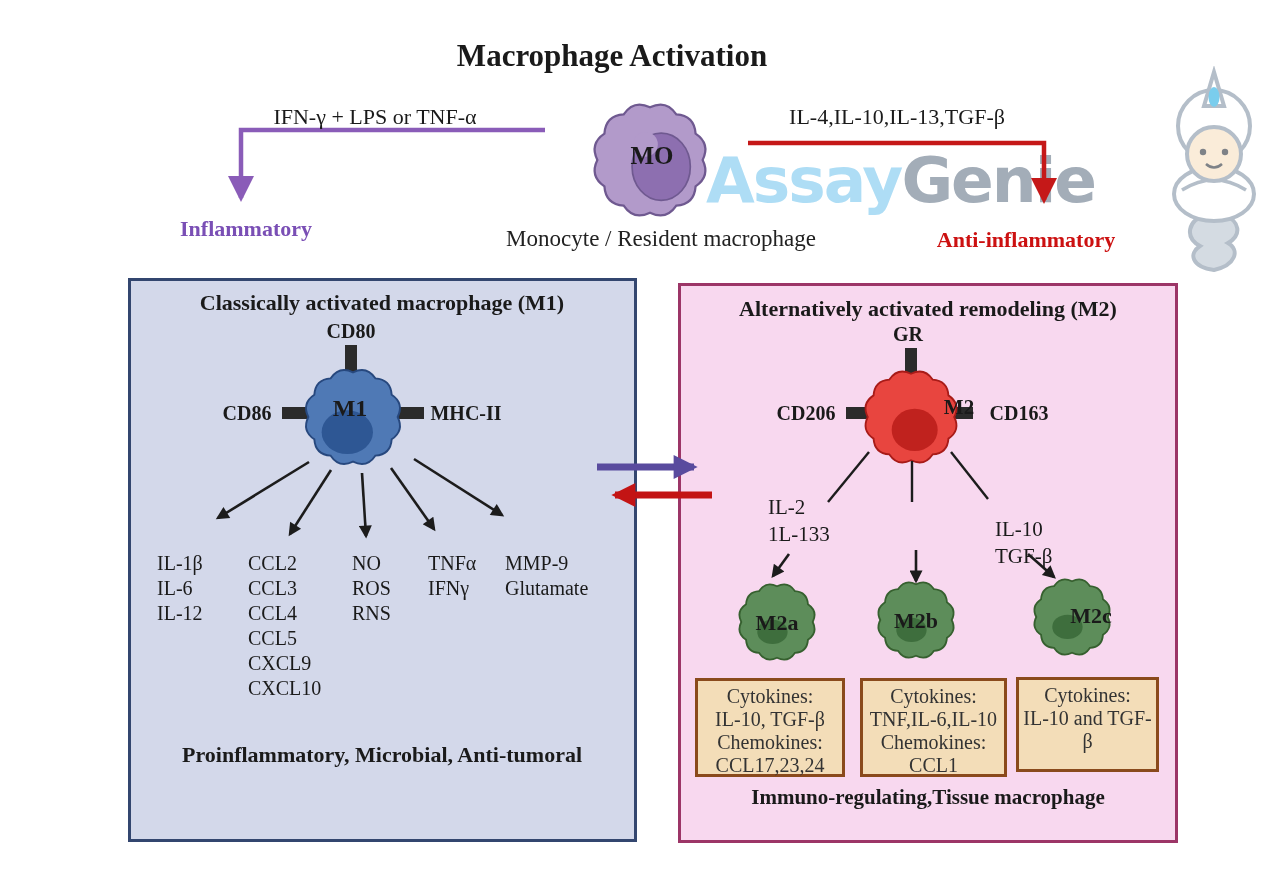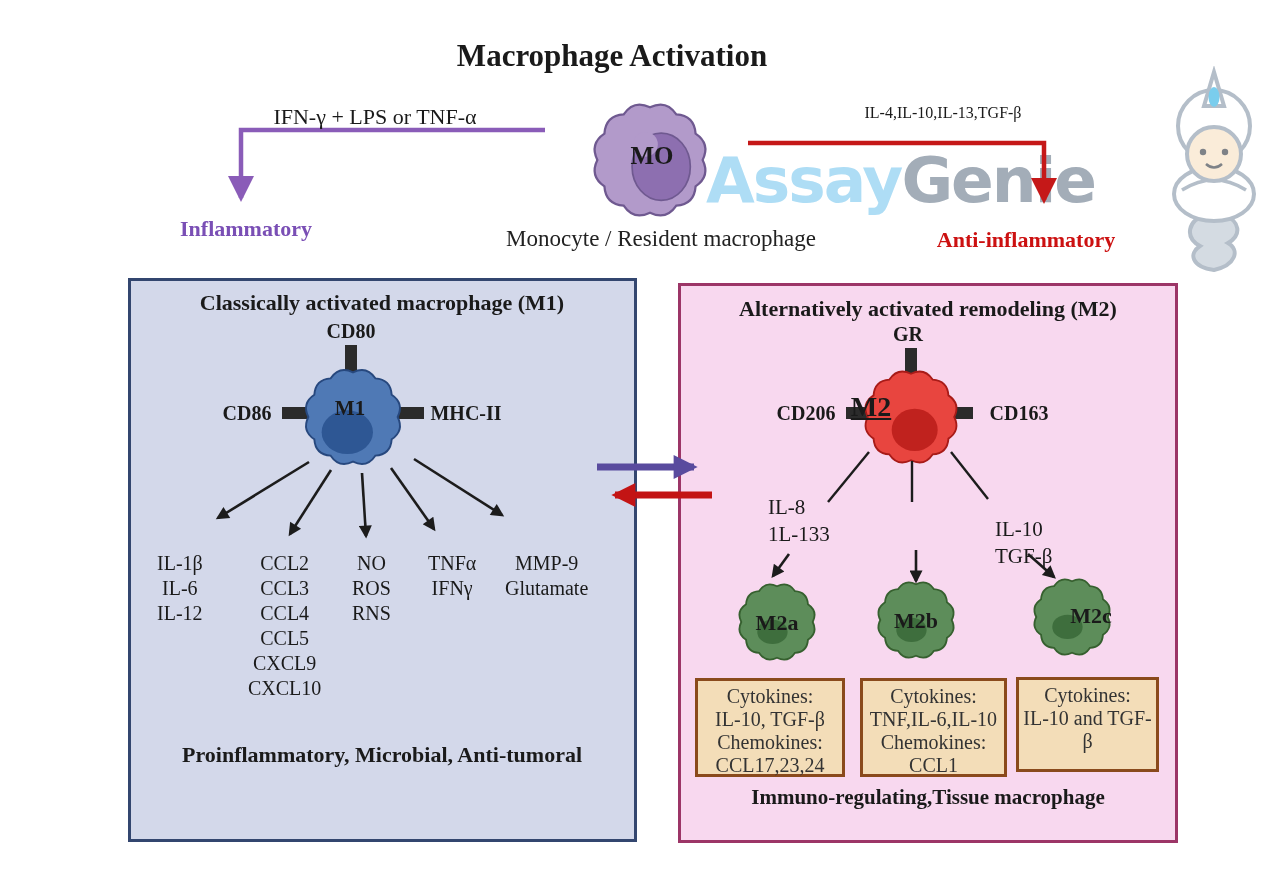--- a/index.html
+++ b/index.html
@@ -16,61 +16,61 @@
   
   #watermark{left:706px;top:144px;font-family:"DejaVu Sans","Liberation Sans",sans-serif;
              font-weight:bold;font-size:63px;letter-spacing:-2px;z-index:1;}
   #wm-assay{color:#aeddf5;margin-top:13px;}
   #wm-genie{color:#a3adb8;}
   #genie-svg{left:1148px;top:66px;z-index:1;}
   
   .toptext{position:absolute;}
   #title{left:612px;top:38px;font-size:31px;font-weight:bold;}
   #stim-left{left:375px;top:104px;font-size:22px;}
-  #stim-right{left:897px;top:104px;font-size:16px;margin-left:46px;}
+  #stim-right{left:897px;top:104px;font-size:22px;}
   #outcome-left{left:246px;top:216px;font-size:22px;font-weight:bold;color:#7a4fb5;}
   #outcome-right{left:1026px;top:227px;font-size:22px;font-weight:bold;color:#cc1111;}
   #mo-caption{left:661px;top:226px;font-size:23px;color:#222;}
   
   #m1-panel{left:128px;top:278px;width:509px;height:564px;background:#d3d8ea;
             border:3px solid #33466f;box-sizing:border-box;}
   #m2-panel{left:678px;top:283px;width:500px;height:560px;background:#f8d8ef;
             border:3px solid #9c3567;box-sizing:border-box;}
   .panel-title{font-size:22px;font-weight:bold;}
   #m1-title{left:382px;top:290px;}
   #m2-title{left:928px;top:296px;}
   .marker-label{font-size:20px;font-weight:bold;}
   #m1-marker-top{left:351px;top:320px;}
   #m1-marker-left{left:247px;top:402px;}
   #m1-marker-right{left:466px;top:402px;}
   #m2-marker-top{left:908px;top:323px;}
   #m2-marker-left{left:806px;top:402px;}
   #m2-marker-right{left:1019px;top:402px;}
-  .outlist{font-size:20px;line-height:25px;text-align:center;}
+  .outlist{font-size:20px;line-height:25px;}
   #m1-out-0{left:157px;top:551px;}
   #m1-out-1{left:248px;top:551px;}
   #m1-out-2{left:352px;top:551px;}
   #m1-out-3{left:428px;top:551px;}
   #m1-out-4{left:505px;top:551px;}
   #m1-footer{left:382px;top:742px;font-size:22px;font-weight:bold;}
   .branchlabel{font-size:21px;line-height:27px;}
   #branch-0-label{left:768px;top:494px;}
   #branch-1-label{left:856px;top:506px;}
   #branch-2-label{left:995px;top:516px;}
   .cellbox{background:#f3ddb8;border:3px solid #8a4a1c;box-sizing:border-box;
            font-size:20px;line-height:23px;text-align:center;padding-top:4px;color:#333;}
   #cellbox-0{left:695px;top:678px;width:150px;height:99px;}
   #cellbox-1{left:860px;top:678px;width:147px;height:99px;}
   #cellbox-2{left:1016px;top:677px;width:143px;height:95px;}
   #m2-footer{left:928px;top:785px;font-size:21px;font-weight:bold;}
   
   .celllabel{position:absolute;font-weight:bold;transform:translate(-50%,-50%);}
   #mo-label{left:652px;top:156px;font-size:25px;}
-  #m1-label{left:350px;top:408px;font-size:21px;}
-  #m2-label{left:871px;top:407px;font-size:28px;text-decoration:underline;}
+  #m1-label{left:350px;top:408px;font-size:24px;}
+  #m2-label{left:959px;top:407px;font-size:21px;}
   #m2a-label{left:777px;top:623px;font-size:22px;}
   #m2b-label{left:916px;top:621px;font-size:22px;}
   #m2c-label{left:1091px;top:616px;font-size:22px;}
 </style>
 </head>
 <body>
 
 <div id="canvas">
 
   <div id="wm-layer" class="abs">
@@ -116,21 +116,21 @@
 IFNγ</div>
   <div id="m1-out-4" class="abs pre outlist panel">MMP-9
 Glutamate</div>
   <div id="m1-footer" class="abs ctr panel">Proinflammatory, Microbial, Anti-tumoral</div>
 
   <div id="m2-panel" class="abs panel"></div>
   <div id="m2-title" class="abs ctr panel-title panel">Alternatively activated remodeling (M2)</div>
   <div id="m2-marker-top" class="abs ctr marker-label panel">GR</div>
   <div id="m2-marker-left" class="abs ctr marker-label panel">CD206</div>
   <div id="m2-marker-right" class="abs ctr marker-label panel">CD163</div>
-  <div id="branch-0-label" class="abs pre branchlabel panel">IL-8
+  <div id="branch-0-label" class="abs pre branchlabel panel">IL-2
 1L-133</div>
   <div id="branch-2-label" class="abs pre branchlabel panel">IL-10
 TGF-β</div>
   <div id="cellbox-0" class="abs pre cellbox panel">Cytokines:
 IL-10, TGF-β
 Chemokines:
 CCL17,23,24</div>
   <div id="cellbox-1" class="abs pre cellbox panel">Cytokines:
 TNF,IL-6,IL-10
 Chemokines:

